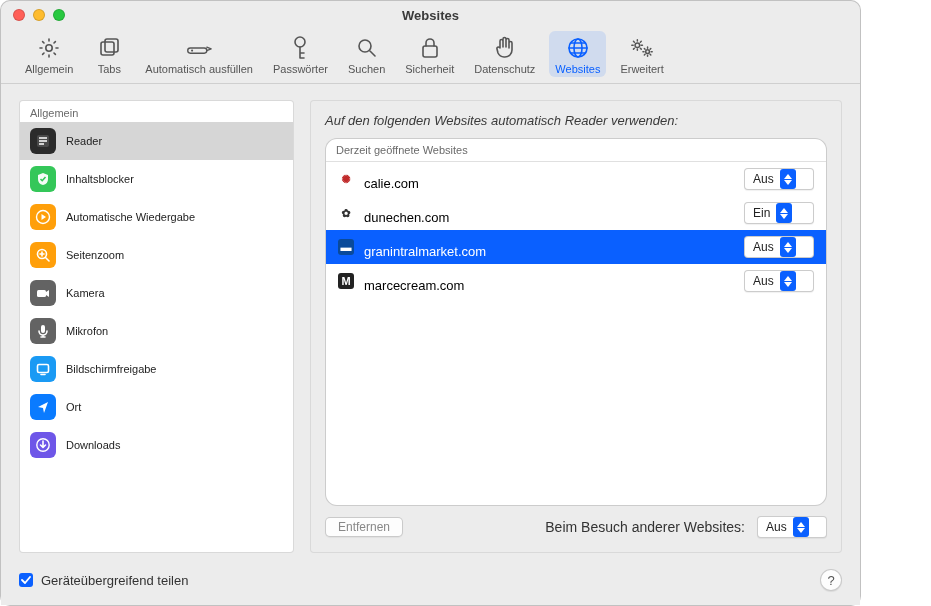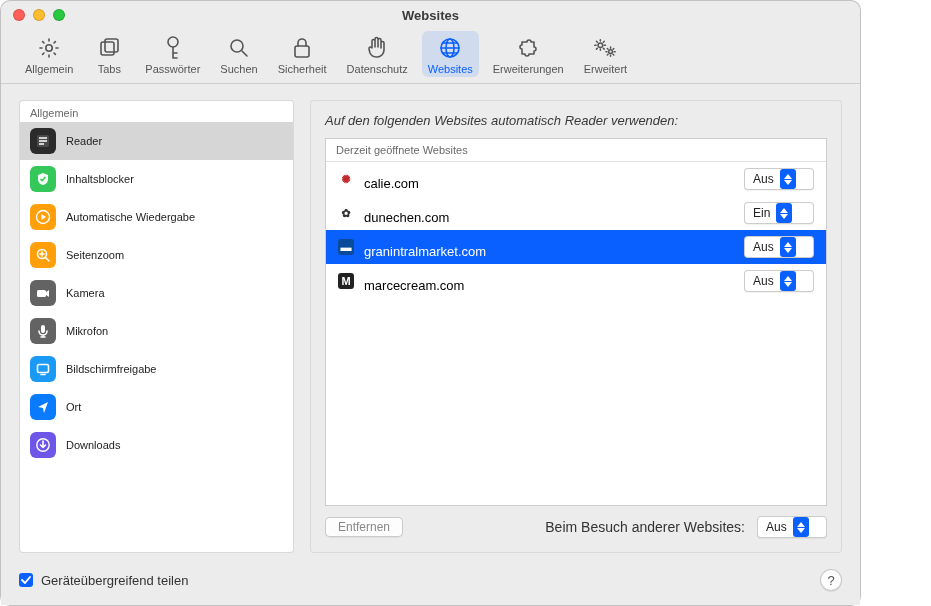--- a/index.html
+++ b/index.html
@@ -81,21 +81,21 @@
   width: 26px; height: 26px; border-radius: 6px; display: flex;
   align-items: center; justify-content: center; flex-shrink: 0;
 }
 .pane {
   flex: 1; display: flex; flex-direction: column;
   background: #ececec; border: 1px solid rgba(0,0,0,.08);
   border-radius: 4px; padding: 12px 14px 14px;
 }
 .pane-heading { font-size: 13px; color: #3a3a3a; margin-bottom: 10px; font-style: italic; }
 .site-list {
-  background: #fff; border: 1px solid rgba(0,0,0,.2); border-radius: 0;
+  background: #fff; border: 1px solid rgba(0,0,0,.2); border-radius: 12px;
   flex: 1; overflow: hidden; display: flex; flex-direction: column;
 }
 .site-list-header {
   font-size: 11px; color: #6a6a6a; padding: 5px 10px;
   border-bottom: 1px solid rgba(0,0,0,.12);
 }
 .site-rows { flex: 1; overflow-y: auto; }
 .site-row {
   display: flex; align-items: center; gap: 10px; padding: 5px 12px;
   min-height: 34px;
@@ -172,20 +172,30 @@
         <div class="tb-icon">
           <svg width="24" height="24" viewBox="0 0 24 24">
             <rect x="4" y="6" width="13" height="13" rx="2" stroke="#555" stroke-width="1.6" fill="none" stroke-linecap="round" stroke-linejoin="round"></rect>
             <rect x="8" y="3" width="13" height="13" rx="2" stroke="#555" stroke-width="1.6" fill="none" stroke-linecap="round" stroke-linejoin="round"></rect>
           </svg>
         </div>
     <div class="tb-label">Tabs</div>
       </div>
       <div class="tb-item">
         <div class="tb-icon">
+          <svg width="30" height="20" viewBox="0 0 30 20">
+            <rect x="2" y="10" width="22" height="6" rx="3" stroke="#555" stroke-width="1.6" fill="none" stroke-linecap="round" stroke-linejoin="round"></rect>
+            <path d="M24 13 L29 11 L24 9" stroke="#555" stroke-width="1.6" fill="none" stroke-linecap="round" stroke-linejoin="round"></path>
+            <circle cx="7" cy="13" r="1.2" fill="#555"></circle>
+          </svg>
+        </div>
+    <div class="tb-label">Automatisch ausfüllen</div>
+      </div>
+      <div class="tb-item">
+        <div class="tb-icon">
           <svg width="18" height="26" viewBox="0 0 18 26">
             <circle cx="9" cy="7" r="5" stroke="#555" stroke-width="1.6" fill="none" stroke-linecap="round" stroke-linejoin="round"></circle>
             <path d="M9 12 V23 M9 18 H13 M9 23 H13" stroke="#555" stroke-width="1.6" fill="none" stroke-linecap="round" stroke-linejoin="round"></path>
           </svg>
         </div>
     <div class="tb-label">Passwörter</div>
       </div>
       <div class="tb-item">
         <div class="tb-icon">
           <svg width="24" height="24" viewBox="0 0 24 24">
@@ -214,28 +224,20 @@
       </div>
       <div class="tb-item active">
         <div class="tb-icon">
           <svg width="24" height="24" viewBox="0 0 24 24">
             <circle cx="12" cy="12" r="9" stroke="#0a60ff" stroke-width="1.6" fill="none" stroke-linecap="round" stroke-linejoin="round"></circle>
             <ellipse cx="12" cy="12" rx="4" ry="9" stroke="#0a60ff" stroke-width="1.6" fill="none" stroke-linecap="round" stroke-linejoin="round"></ellipse>
             <path d="M3 12 H21 M4.5 7 H19.5 M4.5 17 H19.5" stroke="#0a60ff" stroke-width="1.6" fill="none" stroke-linecap="round" stroke-linejoin="round"></path>
           </svg>
         </div>
     <div class="tb-label">Websites</div>
-      </div>
-      <div class="tb-item">
-        <div class="tb-icon">
-          <svg width="24" height="24" viewBox="0 0 24 24">
-            <path d="M6 6 h5 a2 2 0 1 1 4 0 h3 v5 a2 2 0 1 1 0 4 v3 h-5 a2 2 0 1 1 -4 0 h-3 v-5 a2 2 0 1 1 0 -4 z" stroke="#555" stroke-width="1.6" fill="none" stroke-linecap="round" stroke-linejoin="round"></path>
-          </svg>
-        </div>
-    <div class="tb-label">Erweiterungen</div>
       </div>
       <div class="tb-item">
         <div class="tb-icon">
           <svg width="28" height="24" viewBox="0 0 28 24">
             <circle cx="9" cy="9" r="2.5" stroke="#555" stroke-width="1.6" fill="none" stroke-linecap="round" stroke-linejoin="round"></circle>
             <path d="M9 3v1.5M9 13v1.5M3 9h1.5M13 9h1.5M4.8 4.8l1 1M12.2 12.2l1 1M13.2 4.8l-1 1M5.8 12.2l-1 1" stroke="#555" stroke-width="1.6" fill="none" stroke-linecap="round" stroke-linejoin="round"></path>
             <circle cx="20" cy="16" r="2" stroke="#555" stroke-width="1.6" fill="none" stroke-linecap="round" stroke-linejoin="round"></circle>
             <path d="M20 11v1.2M20 19.8V21M15 16h1.2M23.8 16H25M16.5 12.5l.8.8M22.7 18.7l.8.8M23.5 12.5l-.8.8M17.3 18.7l-.8.8" stroke="#555" stroke-width="1.6" fill="none" stroke-linecap="round" stroke-linejoin="round"></path>
           </svg>
         </div>

